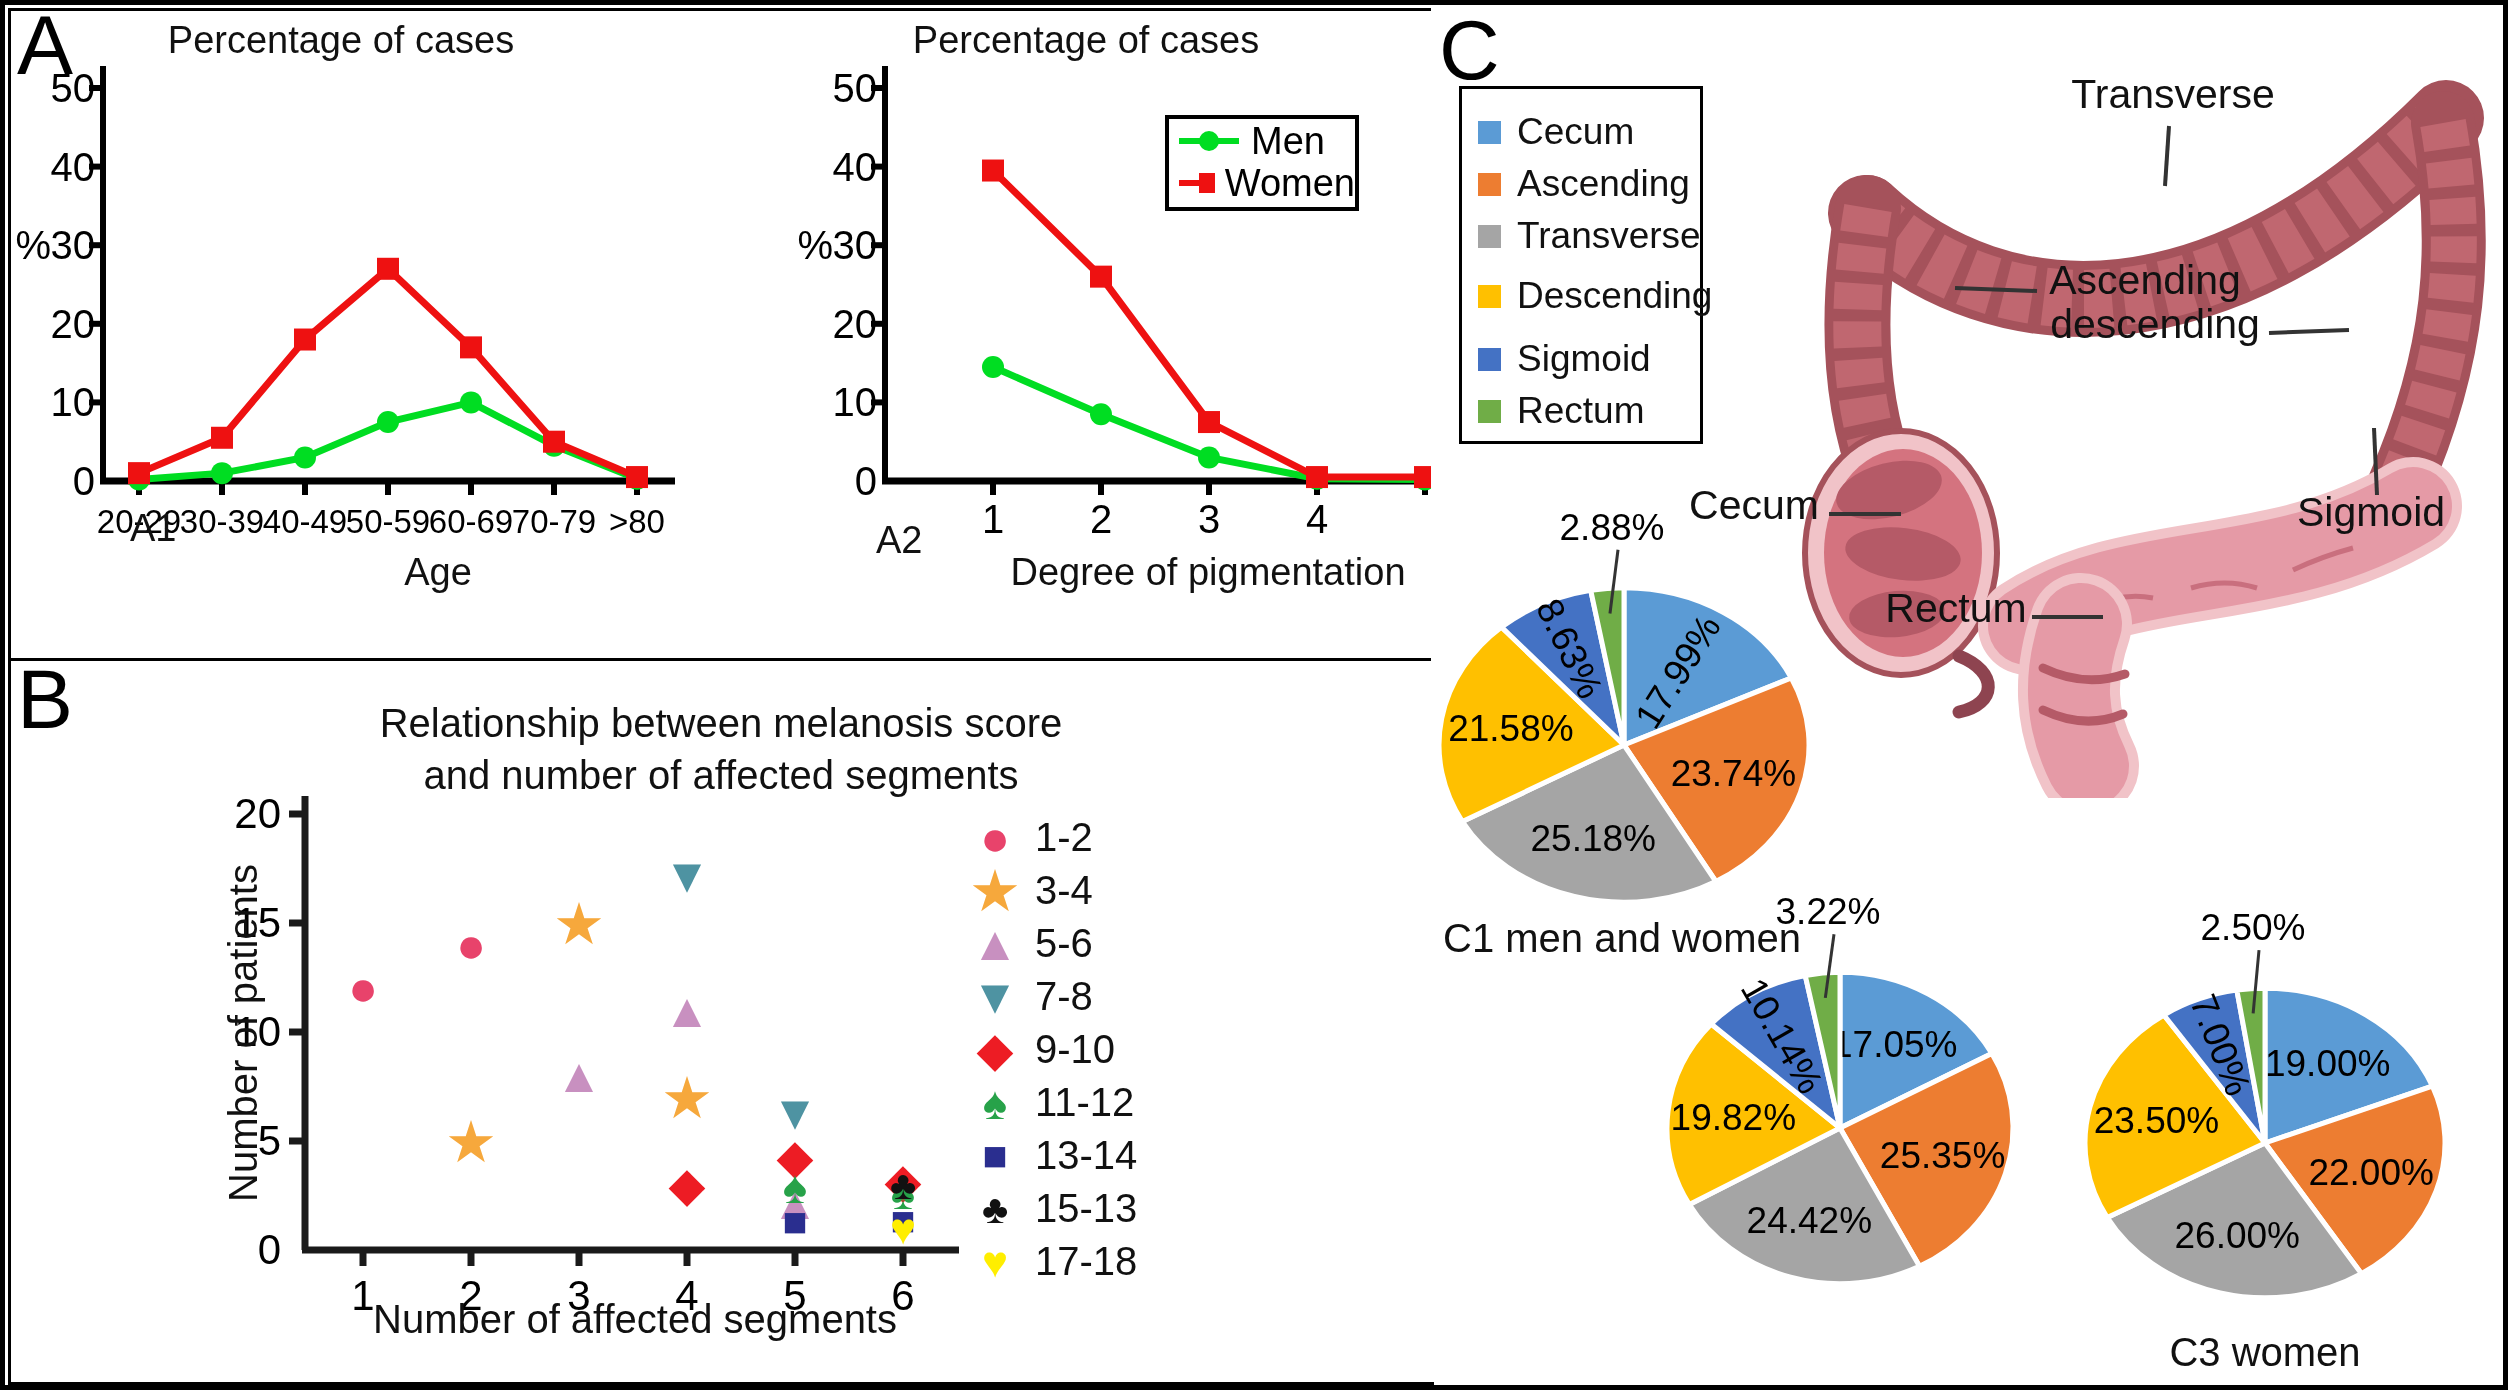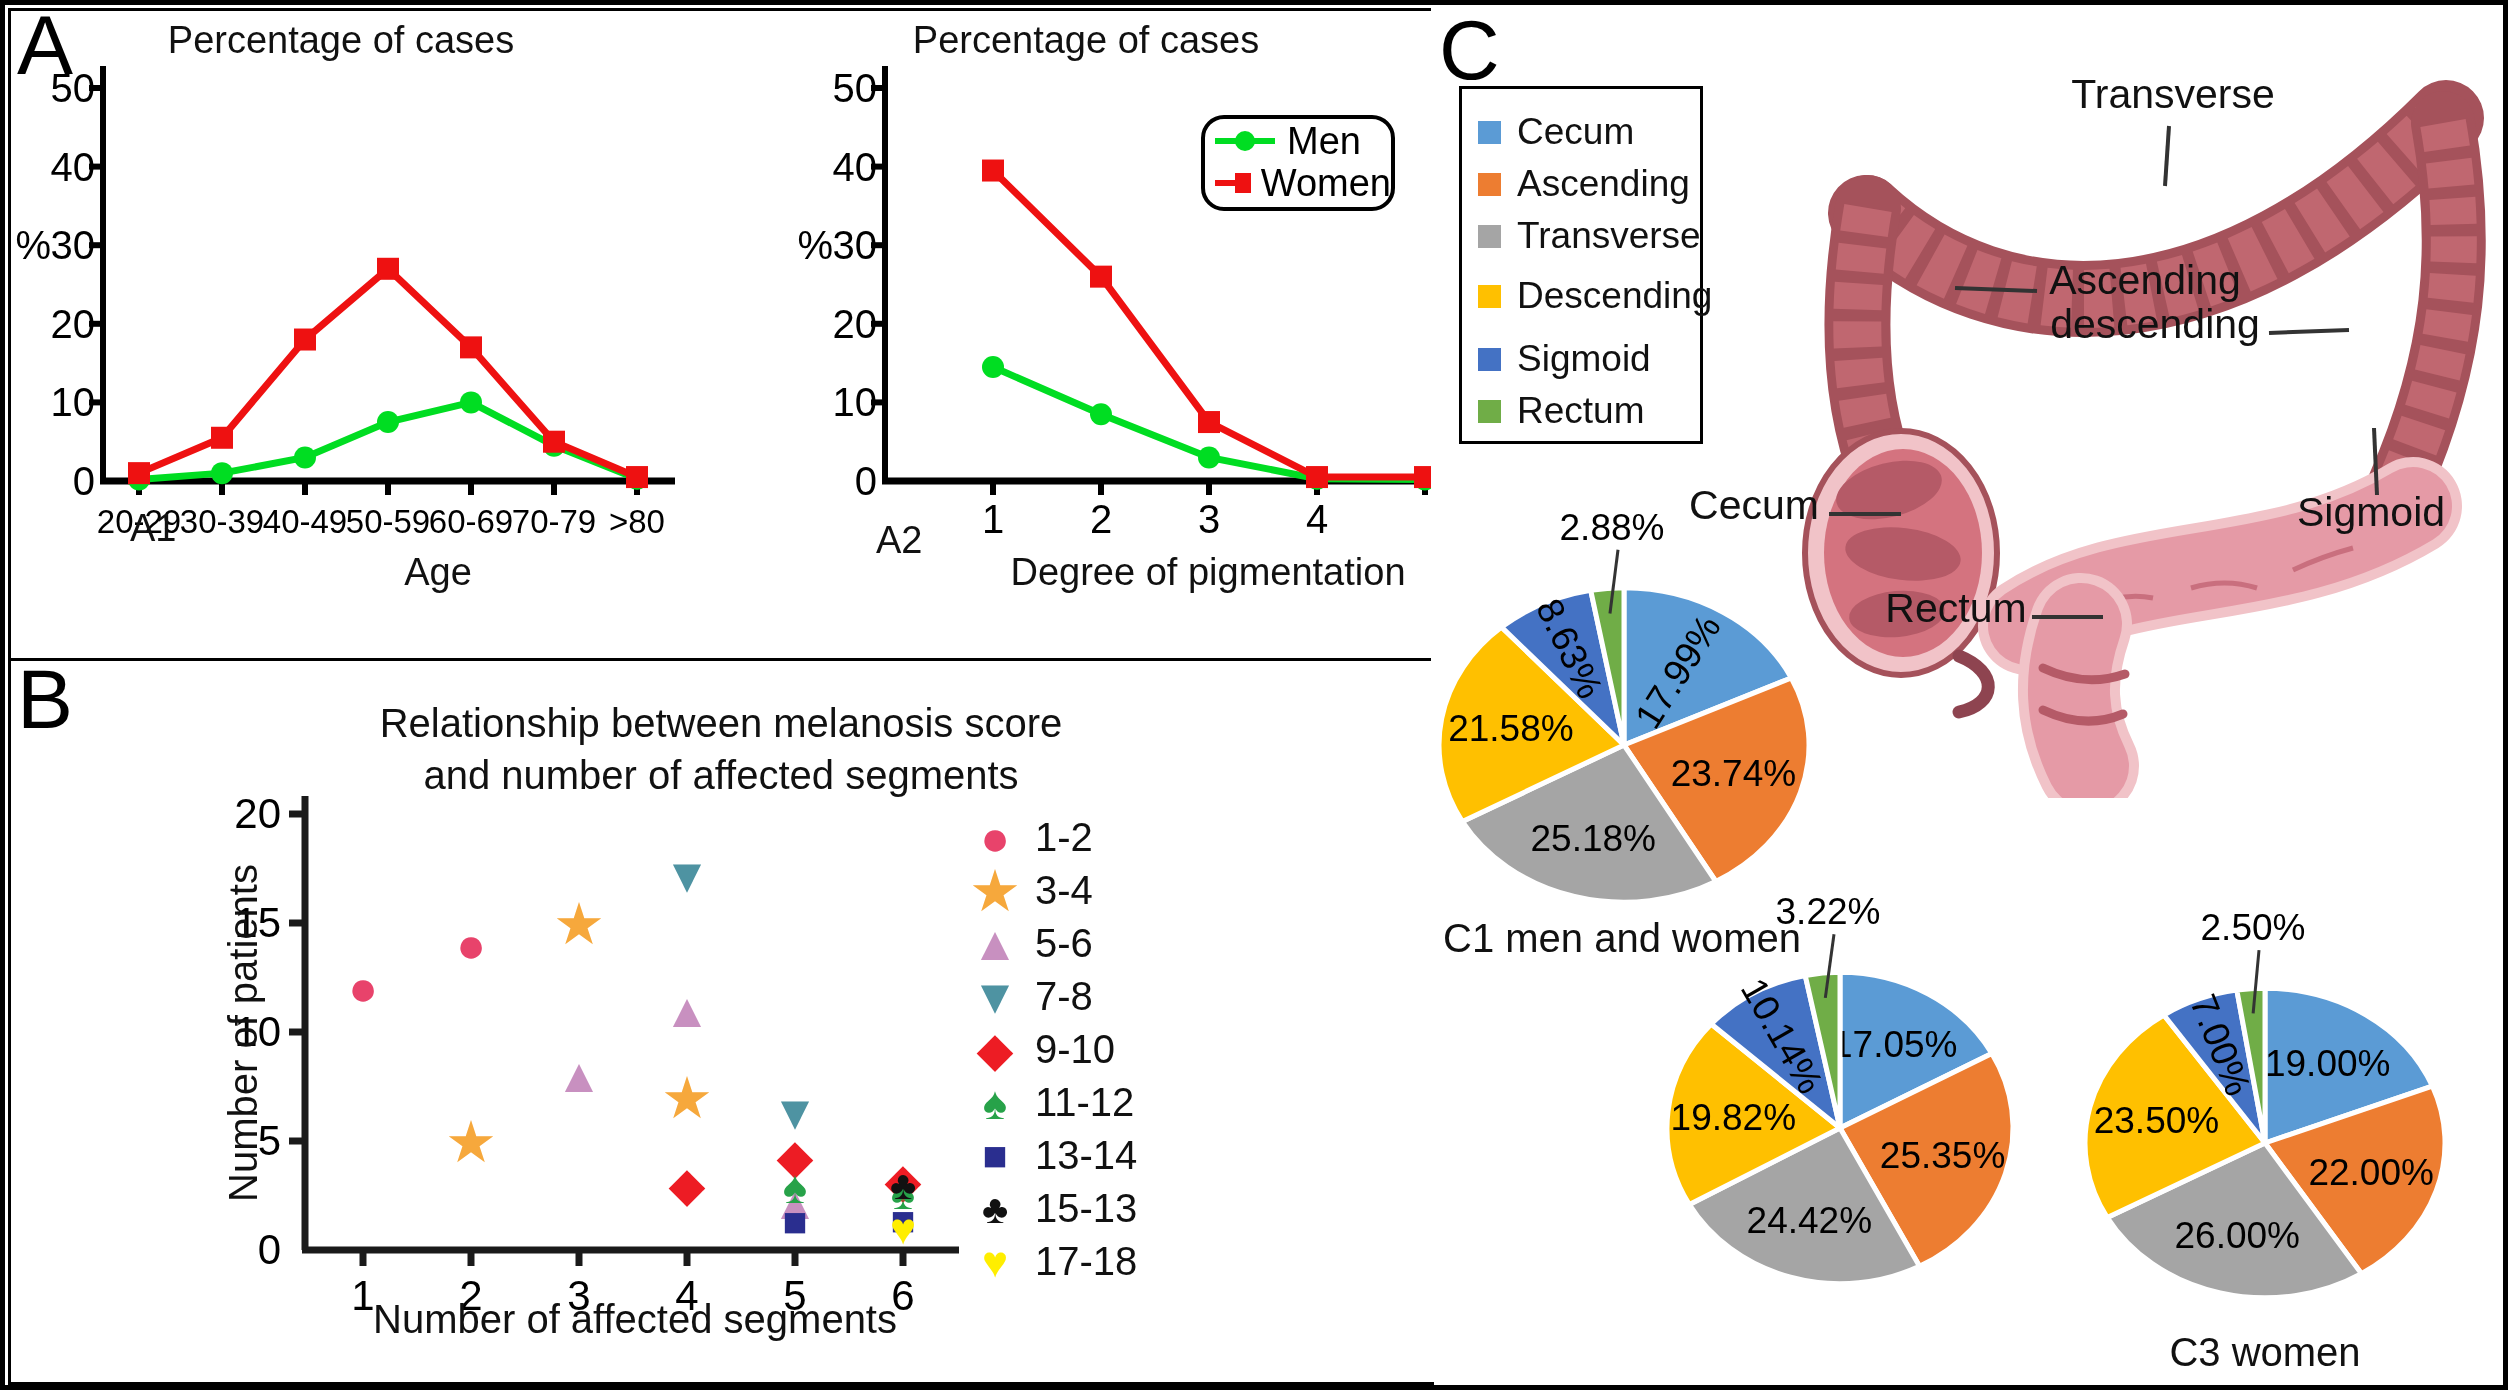--- a/index.html
+++ b/index.html
@@ -131,21 +131,21 @@
             <rect x="1403" y="455.07" width="22" height="22" fill="#ee1111"></rect>
           </g>
         </g>
       </svg>
 
     <div class="axis-sub" style="left:72px;top:496px;">A1</div>
     <div class="axis-sub" style="left:100px;top:540px;width:560px;text-align:center;">Age</div>
     <div class="axis-sub" style="left:818px;top:508px;">A2</div>
     <div class="axis-sub" style="left:890px;top:540px;width:520px;text-align:center;">Degree of pigmentation</div>
 
-    <div class="legend-box" style="left:1190px;top:104px;width:186px;height:88px;border-radius:23px;">
+    <div class="legend-box" style="left:1154px;top:104px;width:186px;height:88px;">
       <div class="legend-row" style="height:44px;">
         <svg width="64" height="24" style="margin-left:8px;">
           <line x1="2" y1="12" x2="62" y2="12" stroke-width="6" class="lgd-men-line" x="x" stroke="#00dd22"></line>
             <circle cx="32" cy="12" r="10" class="lgd-men-fill" x="x" fill="#00dd22"></circle>
         </svg>
         <span style="font-size:38px;margin-left:10px;">Men</span>
       </div>
       <div class="legend-row" style="height:40px;">
         <svg width="64" height="24" style="margin-left:8px;">
           <line x1="2" y1="12" x2="62" y2="12" stroke-width="6" class="lgd-women-line" stroke="#ee1111"></line>

